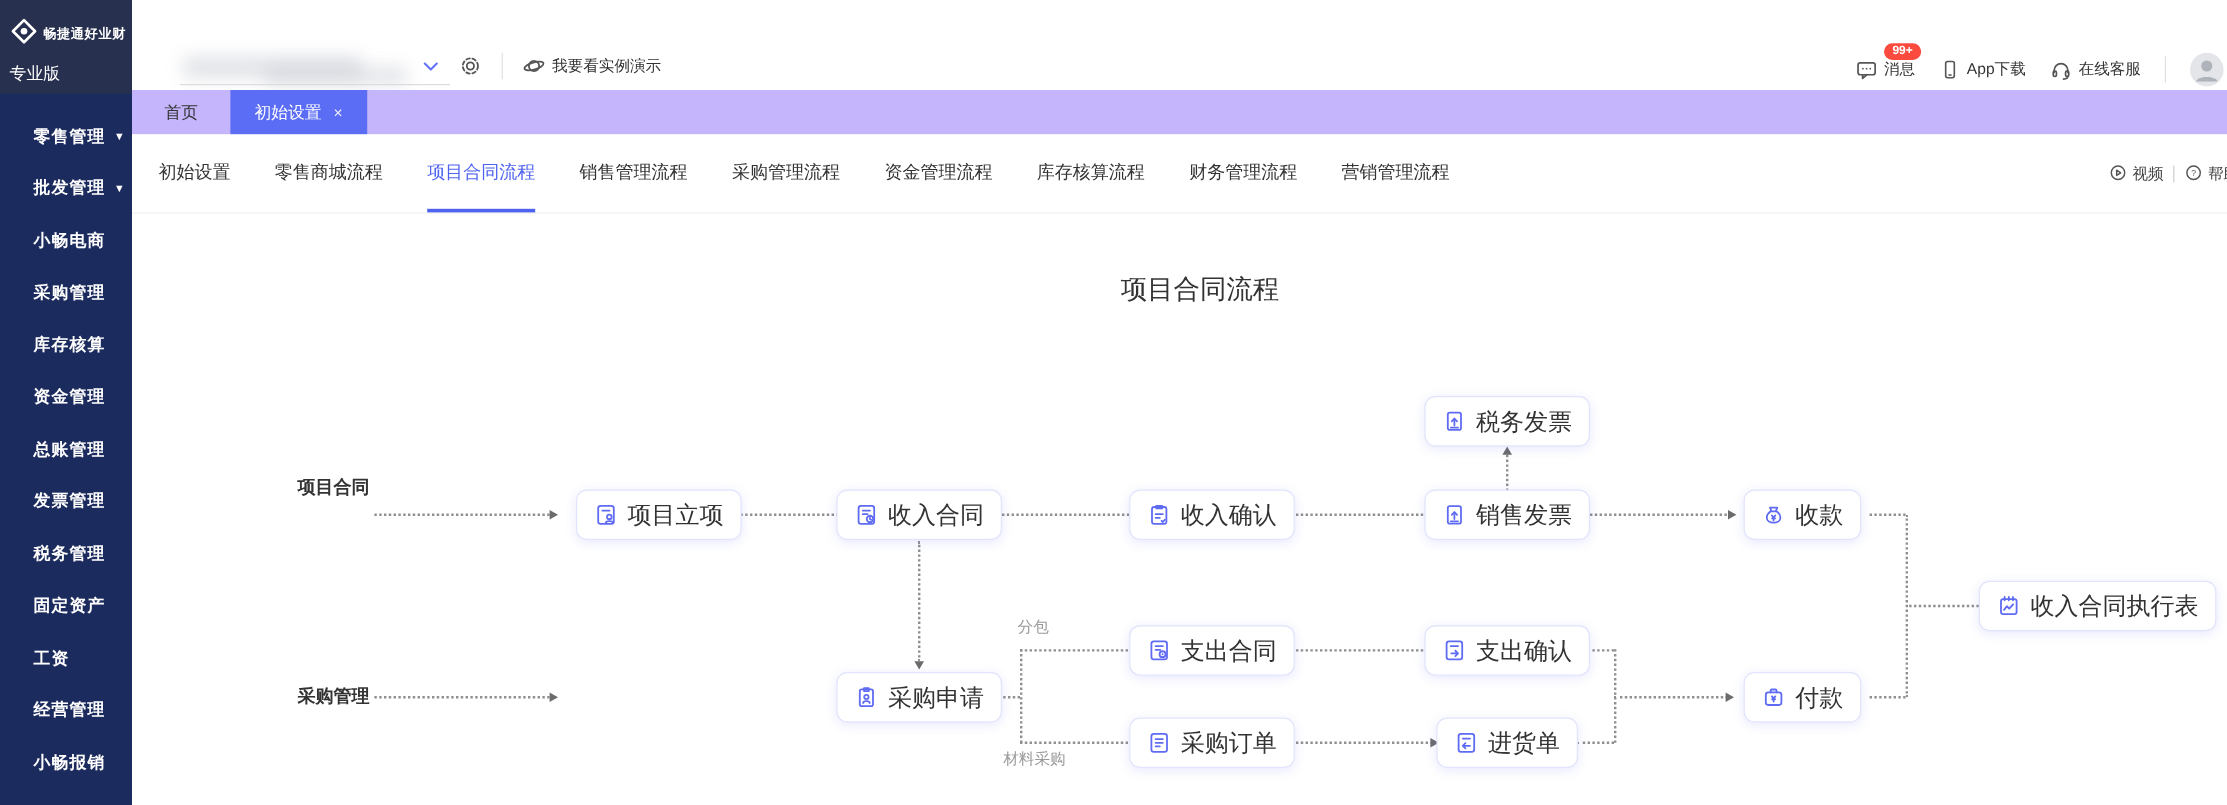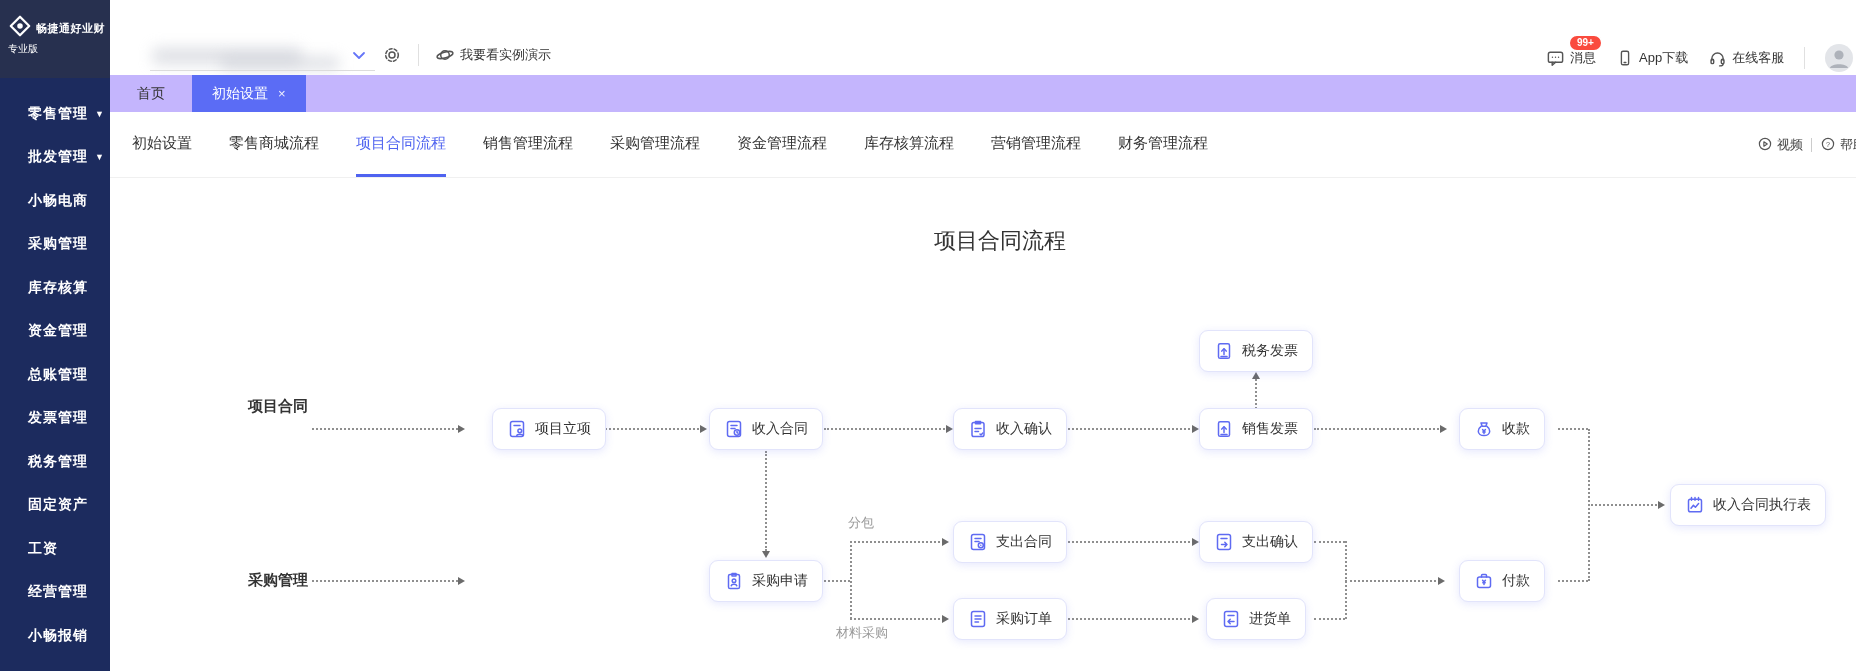--- a/index.html
+++ b/index.html
@@ -5,21 +5,21 @@
   html,body{margin:0;padding:0;background:#fff;}
   .page{position:relative;width:1856px;height:671px;overflow:hidden;background:#fff;
         font-family:"Liberation Sans","DejaVu Sans",sans-serif;color:#333;}
 
   
   .sidebar{position:absolute;left:0;top:0;width:110px;height:671px;background:#1c2b5e;}
   .logo-block{position:absolute;left:0;top:0;width:110px;height:78px;background:#27304f;
               box-sizing:border-box;padding:14px 0 0 8px;}
   .logo-row{display:flex;align-items:center;gap:4px;}
   .brand{color:#fff;font-size:11px;font-weight:bold;letter-spacing:.5px;white-space:nowrap;}
-  .edition{color:#fff;font-size:10px;margin-top:0;}
+  .edition{color:#fff;font-size:14px;margin-top:10px;}
   .menu{position:absolute;left:0;top:92px;width:110px;}
   .menu-item{height:43.5px;display:flex;align-items:center;padding-left:28px;color:#fff;
              font-size:14px;font-weight:600;letter-spacing:1px;cursor:pointer;white-space:nowrap;}
   .caret{font-size:9px;margin-left:7px;color:#fff;}
 
   
   .topbar{position:absolute;left:110px;top:0;width:1746px;height:75px;background:#fff;}
   .blur-blob{position:absolute;border-radius:6px;background:#c9ccd4;filter:blur(7px);opacity:.55;}
   .input-underline{position:absolute;left:40px;top:70px;width:225px;height:1px;background:#dcdcdc;}
   .tb-ic{display:inline-flex;align-items:center;}
@@ -52,21 +52,21 @@
   .nav-act{display:flex;align-items:center;gap:4px;cursor:pointer;white-space:nowrap;}
   .nav-sep{width:1px;height:14px;background:#ccc;}
 
   
   .flow-title{position:absolute;left:1000px;top:226px;transform:translateX(-50%);
               font-size:22px;font-weight:500;color:#333;white-space:nowrap;}
   .row-label{position:absolute;font-size:15px;font-weight:bold;color:#333;white-space:nowrap;}
   .branch-label{position:absolute;font-size:13px;color:#999;white-space:nowrap;}
   .node{position:absolute;transform:translate(-50%,-50%);display:flex;align-items:center;gap:8px;
         height:40px;padding:0 14px;background:#fff;border:1px solid #e2e4fb;border-radius:9px;
-        box-shadow:0 2px 9px rgba(100,110,240,.16);font-size:14px;color:#333;white-space:nowrap;cursor:pointer;}
+        box-shadow:0 2px 9px rgba(100,110,240,.16);font-size:20px;color:#333;white-space:nowrap;cursor:pointer;}
   .nico{width:20px;height:20px;display:block;}
   .nico *{stroke:#5f6bf2;fill:none;stroke-width:1.5;stroke-linecap:round;stroke-linejoin:round;}
   .nico .fl{fill:#5f6bf2;stroke:none;}
   .hl{position:absolute;border-top:2px dotted #8f8f8f;height:0;}
   .vl{position:absolute;border-left:2px dotted #8f8f8f;width:0;}
   .ar{position:absolute;width:0;height:0;border-top:4px solid transparent;
       border-bottom:4px solid transparent;border-left:7px solid #6b6b6b;}
   .au{position:absolute;width:0;height:0;border-left:4px solid transparent;
       border-right:4px solid transparent;border-bottom:7px solid #6b6b6b;}
   .ad{position:absolute;width:0;height:0;border-left:4px solid transparent;
@@ -234,24 +234,24 @@
       <div class="nav-tab">
           <span>采购管理流程</span>
         </div>
       <div class="nav-tab">
           <span>资金管理流程</span>
         </div>
       <div class="nav-tab">
           <span>库存核算流程</span>
         </div>
       <div class="nav-tab">
+          <span>财务管理流程</span>
+        </div>
+      <div class="nav-tab">
           <span>营销管理流程</span>
-        </div>
-      <div class="nav-tab">
-          <span>财务管理流程</span>
         </div>
     </div>
     <div class="nav-actions">
       <span class="nav-act">
         <span>
           <svg class="sico" width="16" height="16" viewBox="0 0 20 20">
               <circle cx="10" cy="10" r="7"></circle>
               <path d="M8.6 7.3l4.2 2.7-4.2 2.7z" fill="#555" stroke="none"></path>
             </svg>
         </span>

